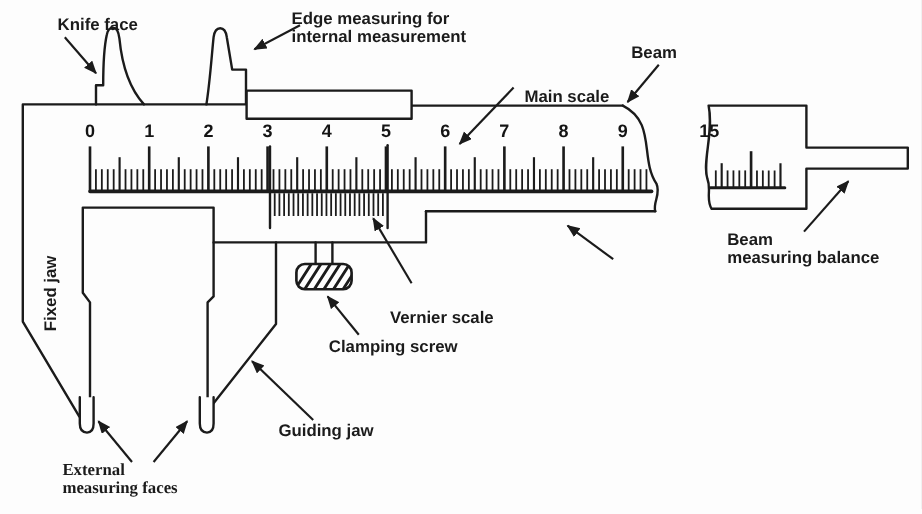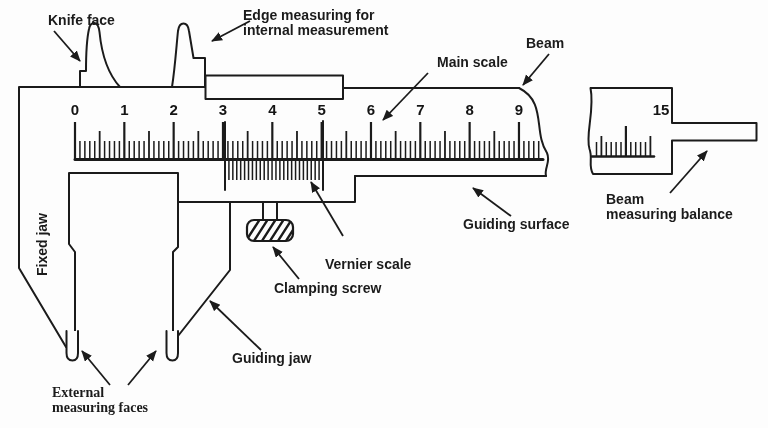--- a/index.html
+++ b/index.html
@@ -233,44 +233,43 @@
       <path d="M 110,385 L 82,351"></path>
       <path d="M 128,385 L 156,351"></path>
       <path d="M 670,193 L 707,151"></path>
     </g>
   </svg>
 
   <div class="lbl" style="left:8px;top:13px;padding-left:40px;">Knife face</div>
 
   <div class="lbl center" style="left:243px;top:8px;width:162px;"><span>Edge measuring for</span><br><span>internal measurement</span></div>
 
-  <div class="lbl" style="left:391px;top:55px;padding-left:46px;">Main scale</div>
+  <div class="lbl" style="left:391px;top:73px;padding-left:46px;">Main scale</div>
 
   <div class="lbl" style="left:526px;top:36px;">Beam</div>
 
   <div class="lbl rot" style="left:10px;top:237px;width:64px;">Fixed jaw</div>
 
   <div class="lbl" style="left:325px;top:237px;margin-top:20px;">Vernier scale</div>
 
-  <div class="lbl" style="left:463px;top:217px;">Guiding surface</div>
 
   <div class="lbl" style="left:274px;top:281px;">Clamping screw</div>
 
   <div class="lbl" style="left:232px;top:351px;">Guiding jaw</div>
 
   <div class="lbl center" style="left:52px;top:385px;width:142px;font-family:Liberation Serif, serif;"><span>External</span><br><span>measuring faces</span></div>
 
   <div class="lbl center" style="left:606px;top:192px;width:152px;"><span>Beam</span><br><span>measuring balance</span></div>
 
   <div id="scale-numbers">
       <span class="num" style="left: 63px;">0</span>
       <span class="num" style="left: 112.33px;">1</span>
       <span class="num" style="left: 161.66px;">2</span>
       <span class="num" style="left: 210.99px;">3</span>
       <span class="num" style="left: 260.32px;">4</span>
       <span class="num" style="left: 309.65px;">5</span>
       <span class="num" style="left: 358.98px;">6</span>
       <span class="num" style="left: 408.31px;">7</span>
       <span class="num" style="left: 457.64px;">8</span>
       <span class="num" style="left: 506.97px;">9</span>
-      <span class="num" style="left: 649px;">15</span>
+      <span class="num" style="left: 579px;">15</span>
     </div>
 </div>
 
 </body></html>

